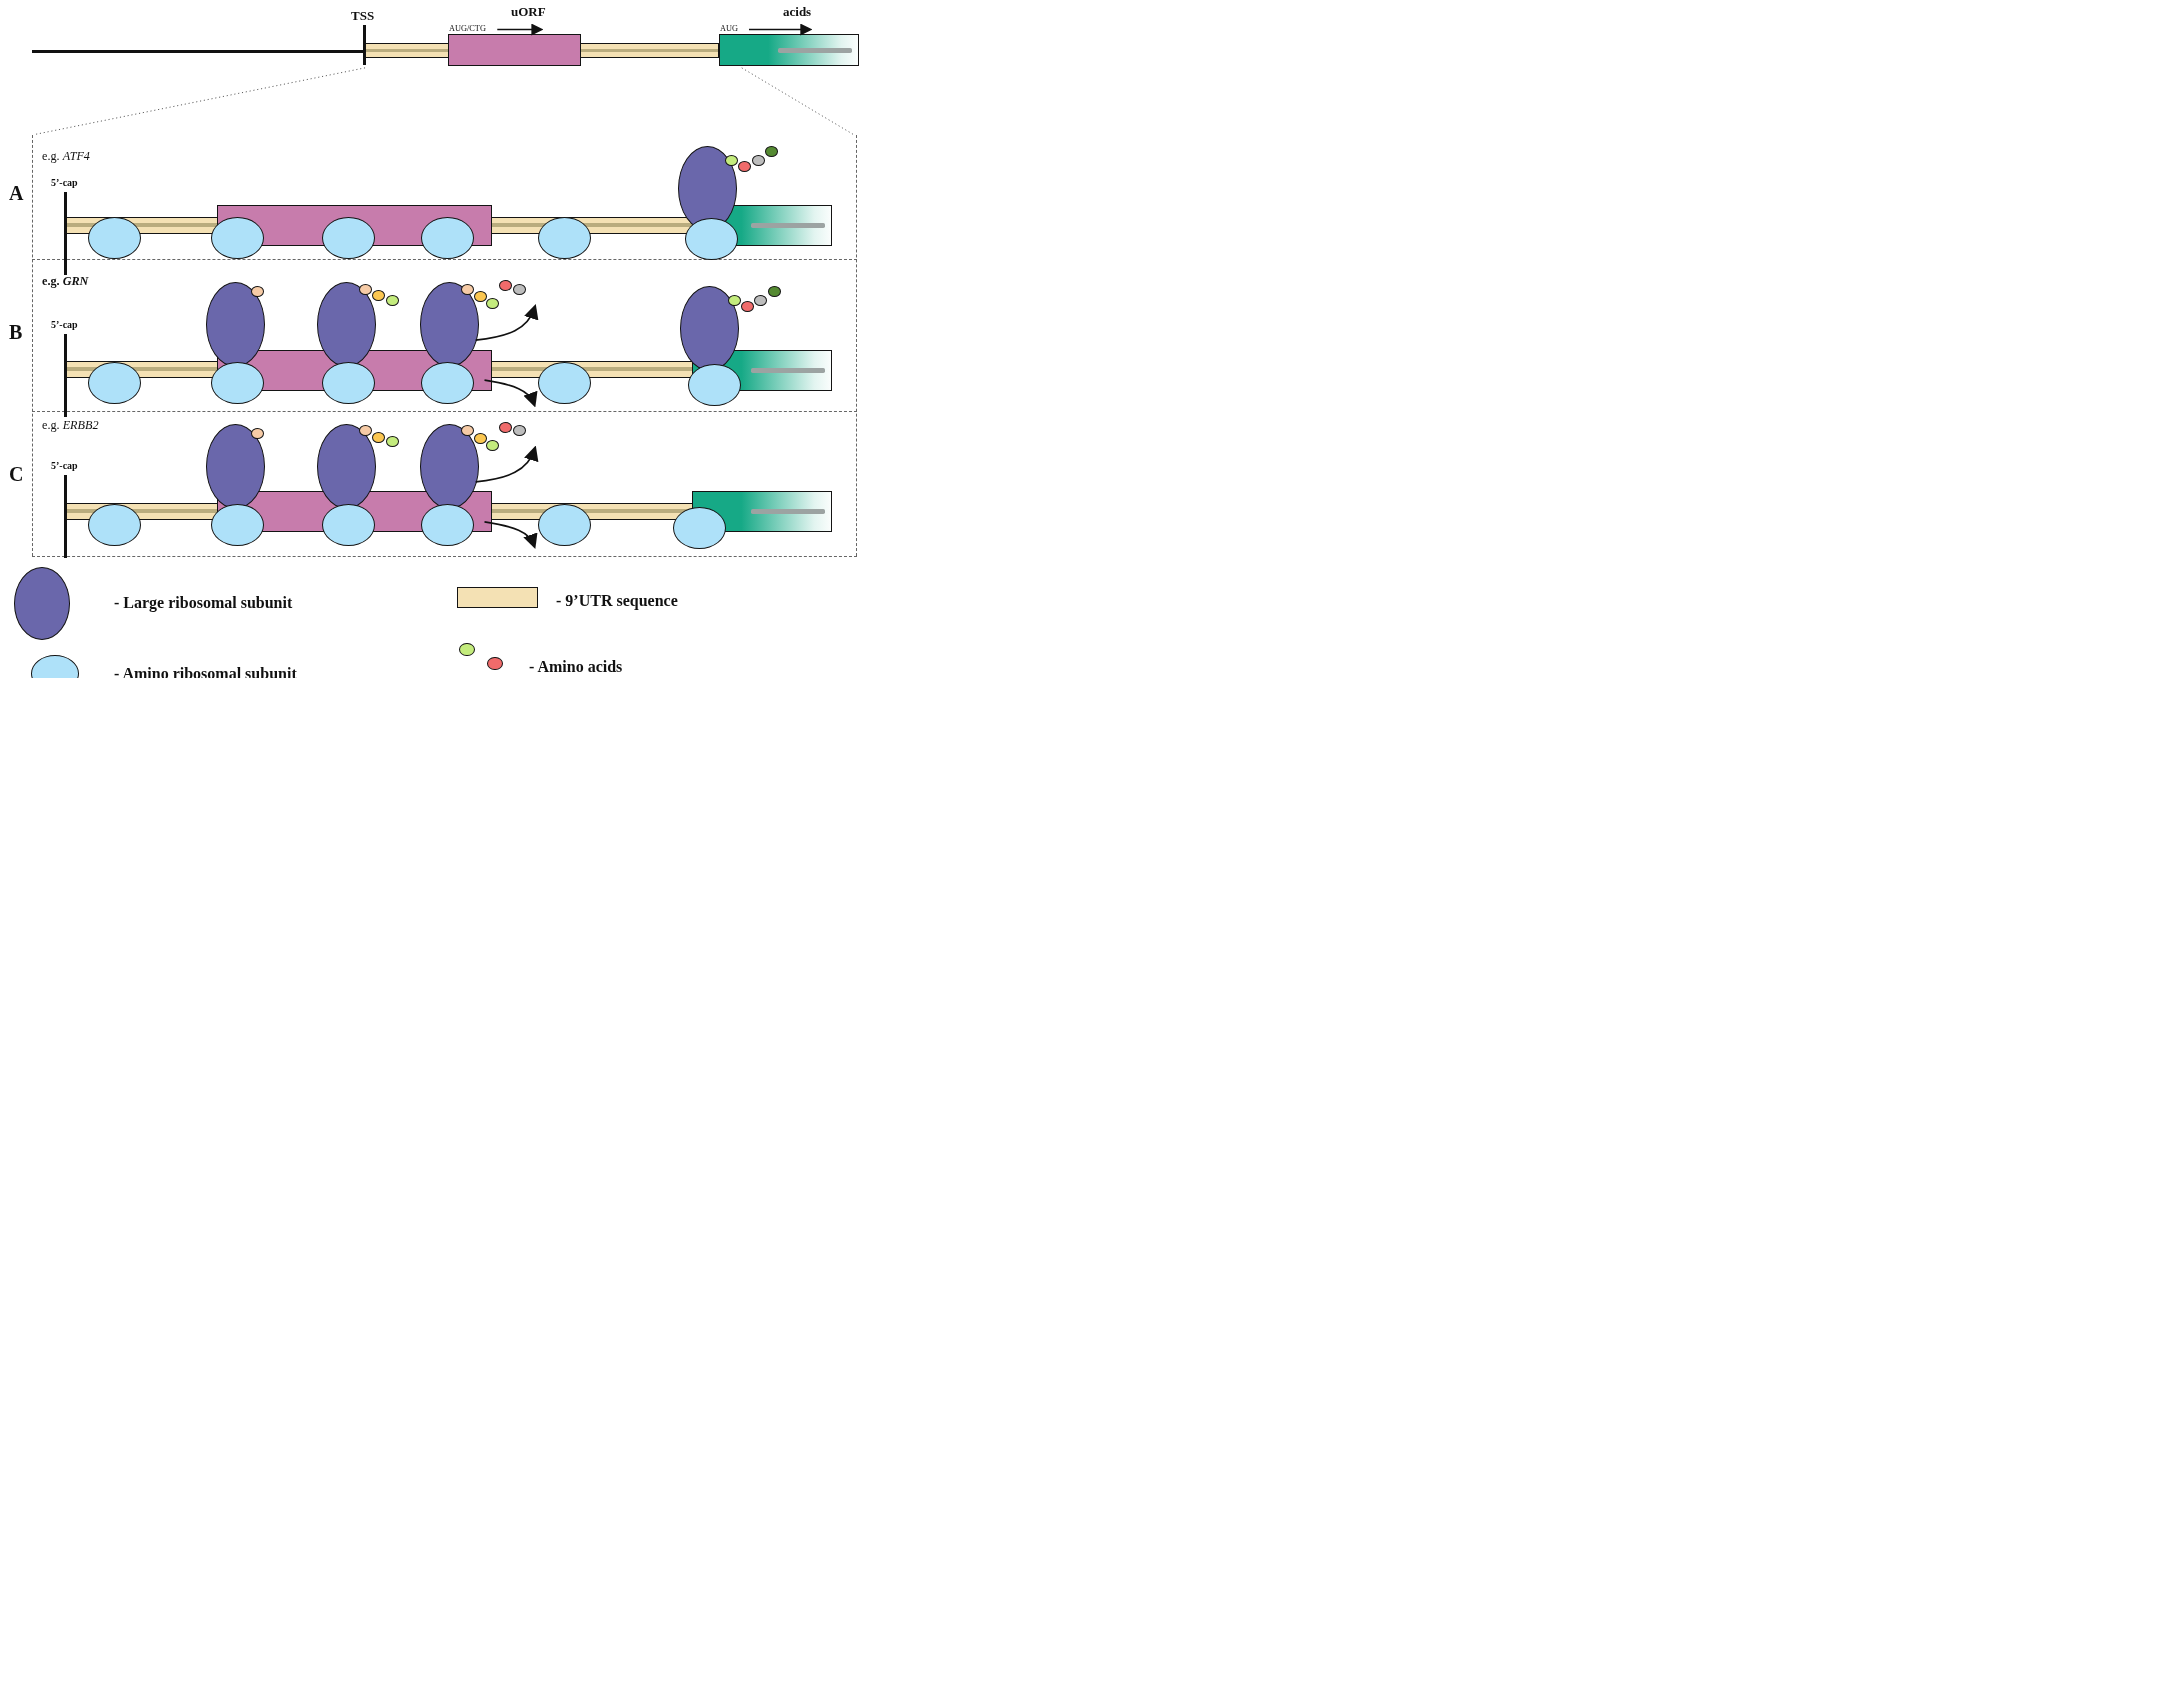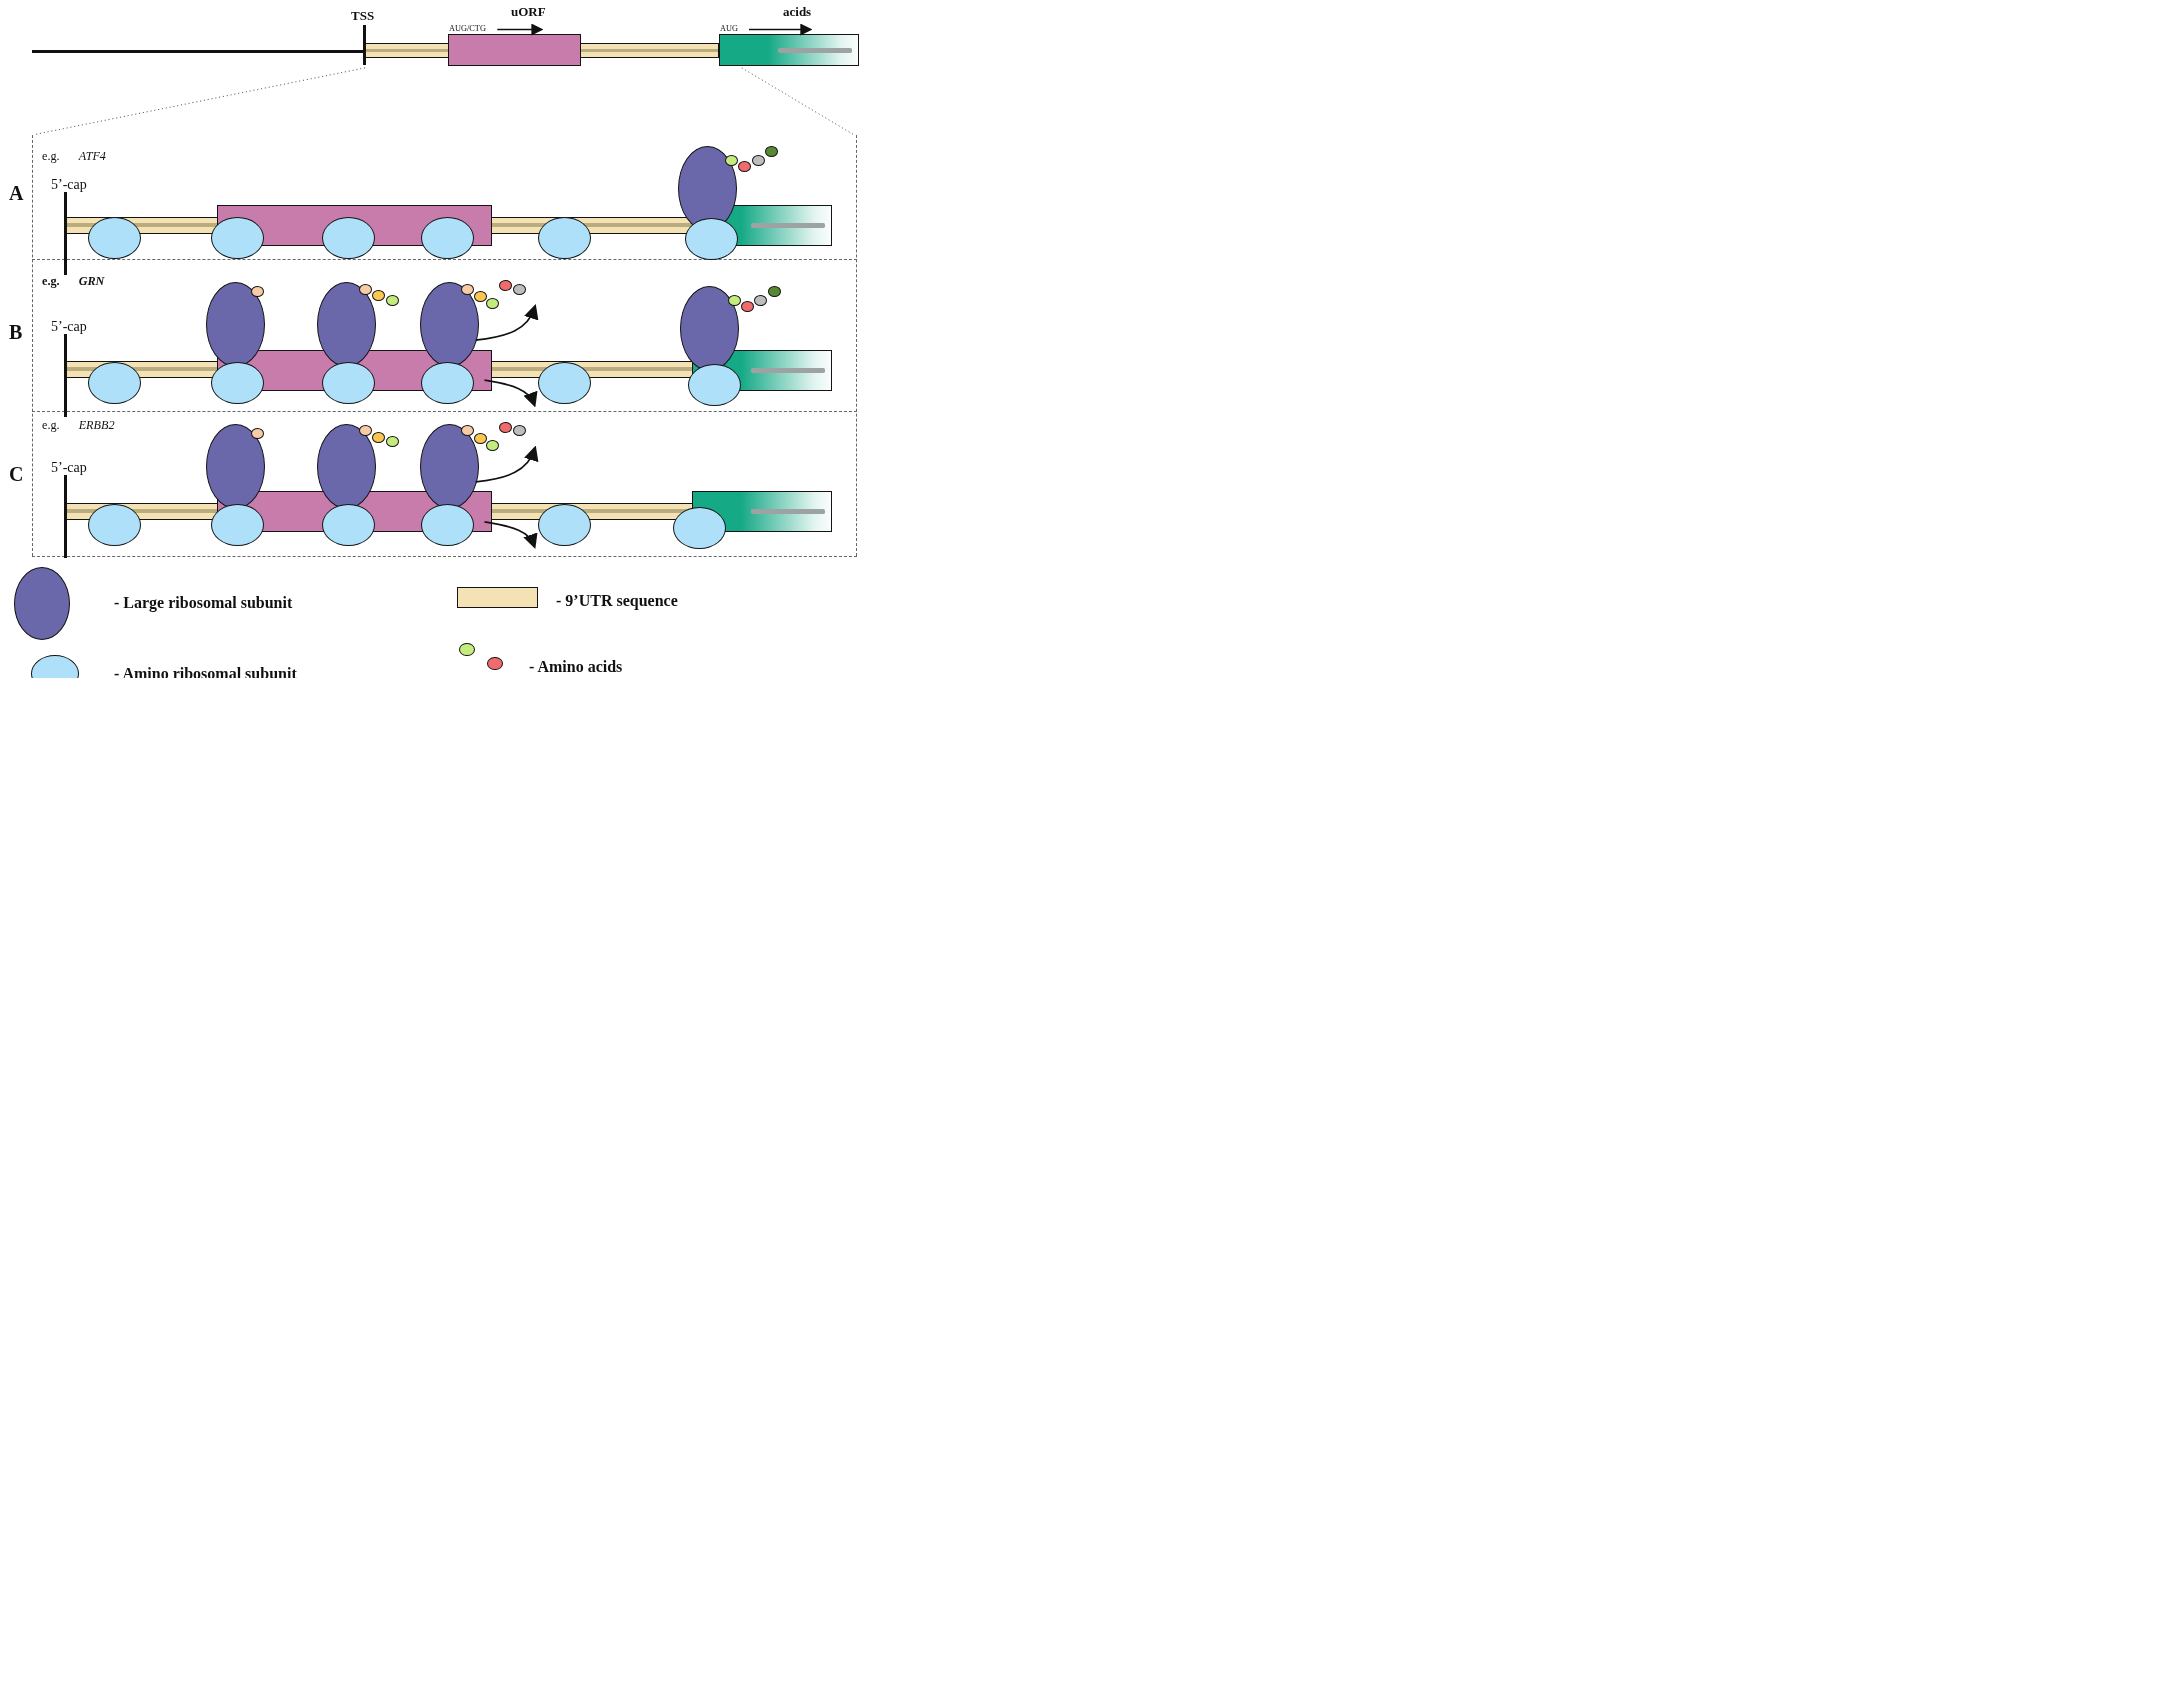--- a/index.html
+++ b/index.html
@@ -20,25 +20,25 @@
     border:1.4px solid #141414; box-sizing:border-box; z-index:3;
   }
   .morf-stripe{position:absolute;left:42%;width:54%;background:#9CA3A2;border-radius:1.7px;z-index:1;}
   .lsu{width:59px;height:85px;background:#6A67AB;border:1.4px solid #141414;border-radius:50%;box-sizing:border-box;z-index:4;}
   .ssu{width:53px;height:42px;background:#AEE1F9;border:1.4px solid #141414;border-radius:50%;box-sizing:border-box;z-index:5;}
   .aa{width:13.3px;height:11px;border:1.1px solid #141414;border-radius:50%;box-sizing:border-box;z-index:6;}
   .aa.peach{background:#F6CBA6;} .aa.orange{background:#FBC751;} .aa.lgreen{background:#C4EC7D;}
   .aa.red{background:#F06B6B;} .aa.gray{background:#BDBDBD;} .aa.dkgreen{background:#558A32;}
   .cap-tick{width:2.8px;background:#111;z-index:4;}
   .lbl{white-space:nowrap;z-index:8;}
-  .i{font-style:italic;margin-left:16px;}
+  .i{font-style:italic;}
   .title-lbl{font-size:13px;font-weight:bold;}
   .codon-lbl{font-size:8.3px;}
   .eg-lbl{font-size:12.2px;}
-  .cap-lbl{font-size:14px;font-weight:normal;}
+  .cap-lbl{font-size:10px;font-weight:bold;}
   .panel-letter{font-size:20px;font-weight:bold;z-index:8;}
   .legend-lbl{font-size:16px;font-weight:bold;}
   .dash-v{border-left:1.1px dashed #666;z-index:1;}
   .dash-h{border-top:1.1px dashed #666;z-index:1;}
   svg.overlay{position:absolute;left:0;top:0;z-index:7;pointer-events:none;}
 </style>
 </head>
 <body>
 
 <div id="canvas">

